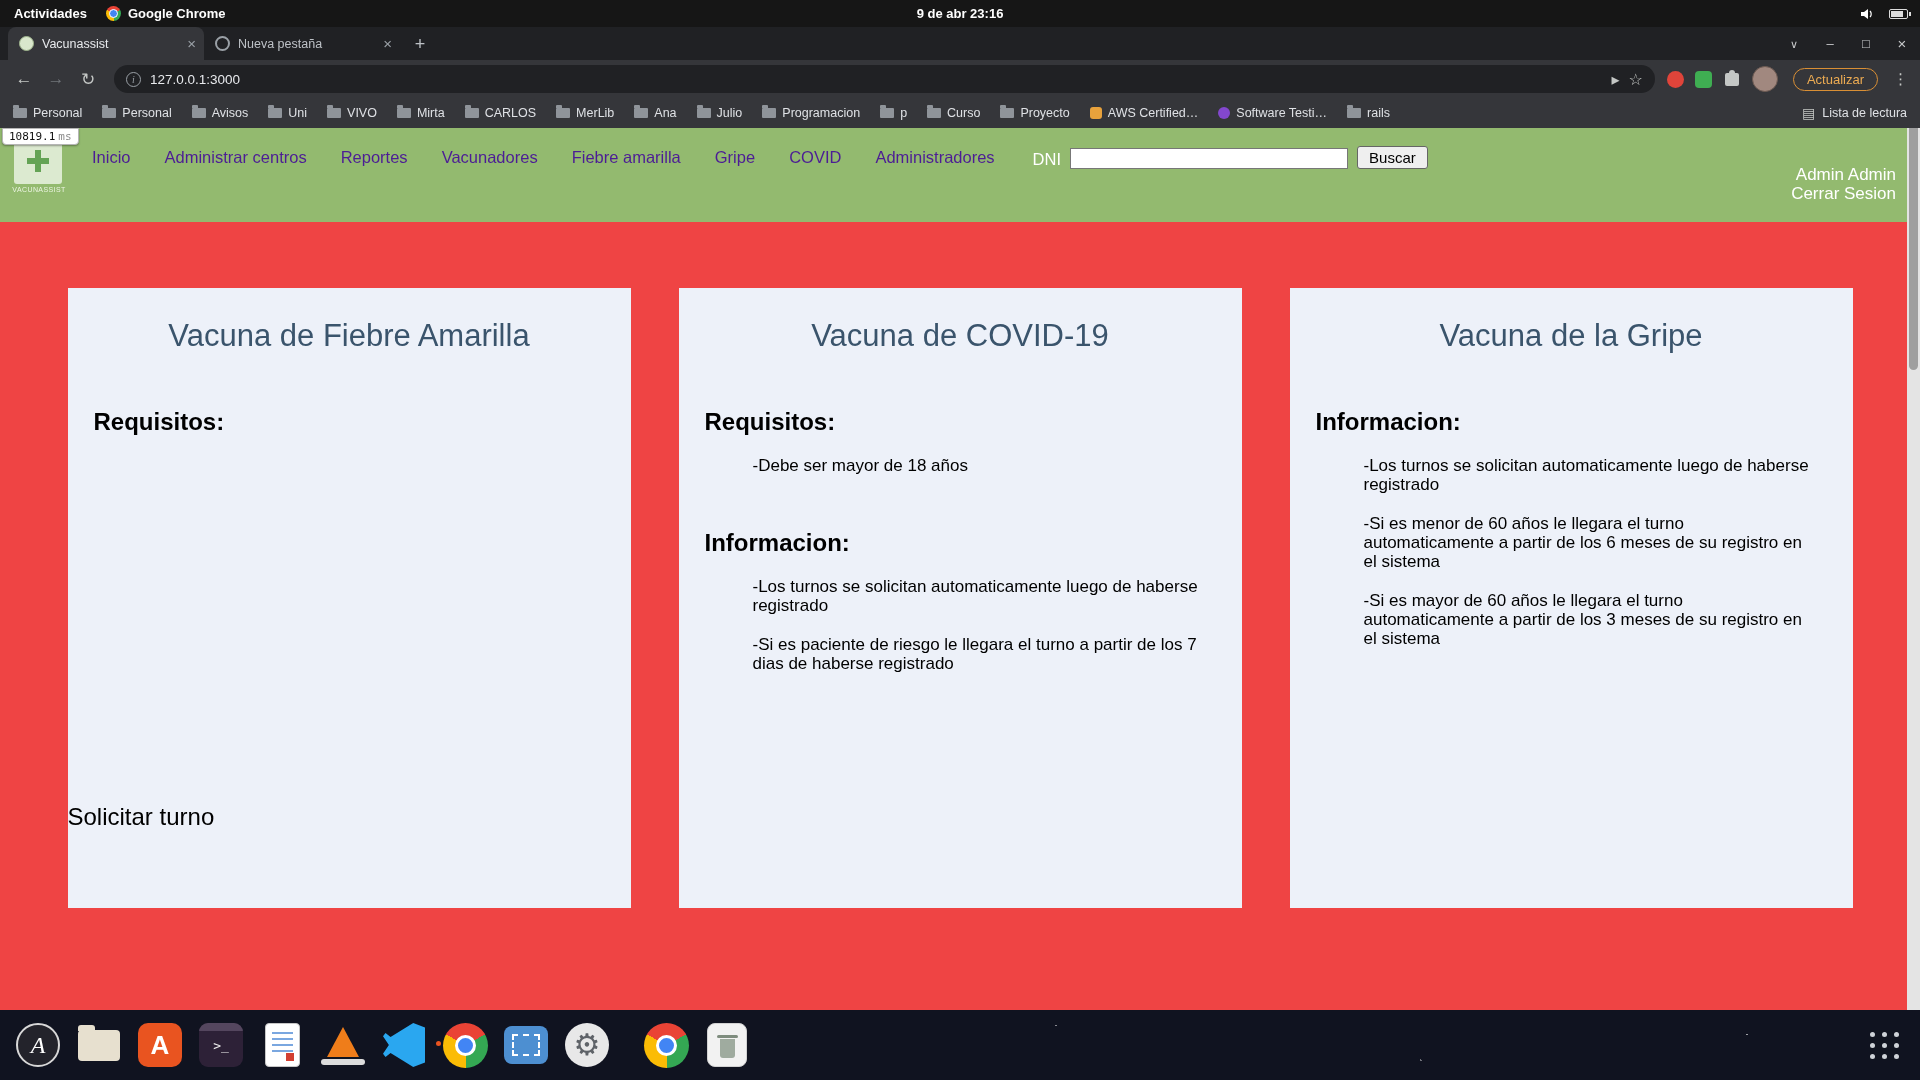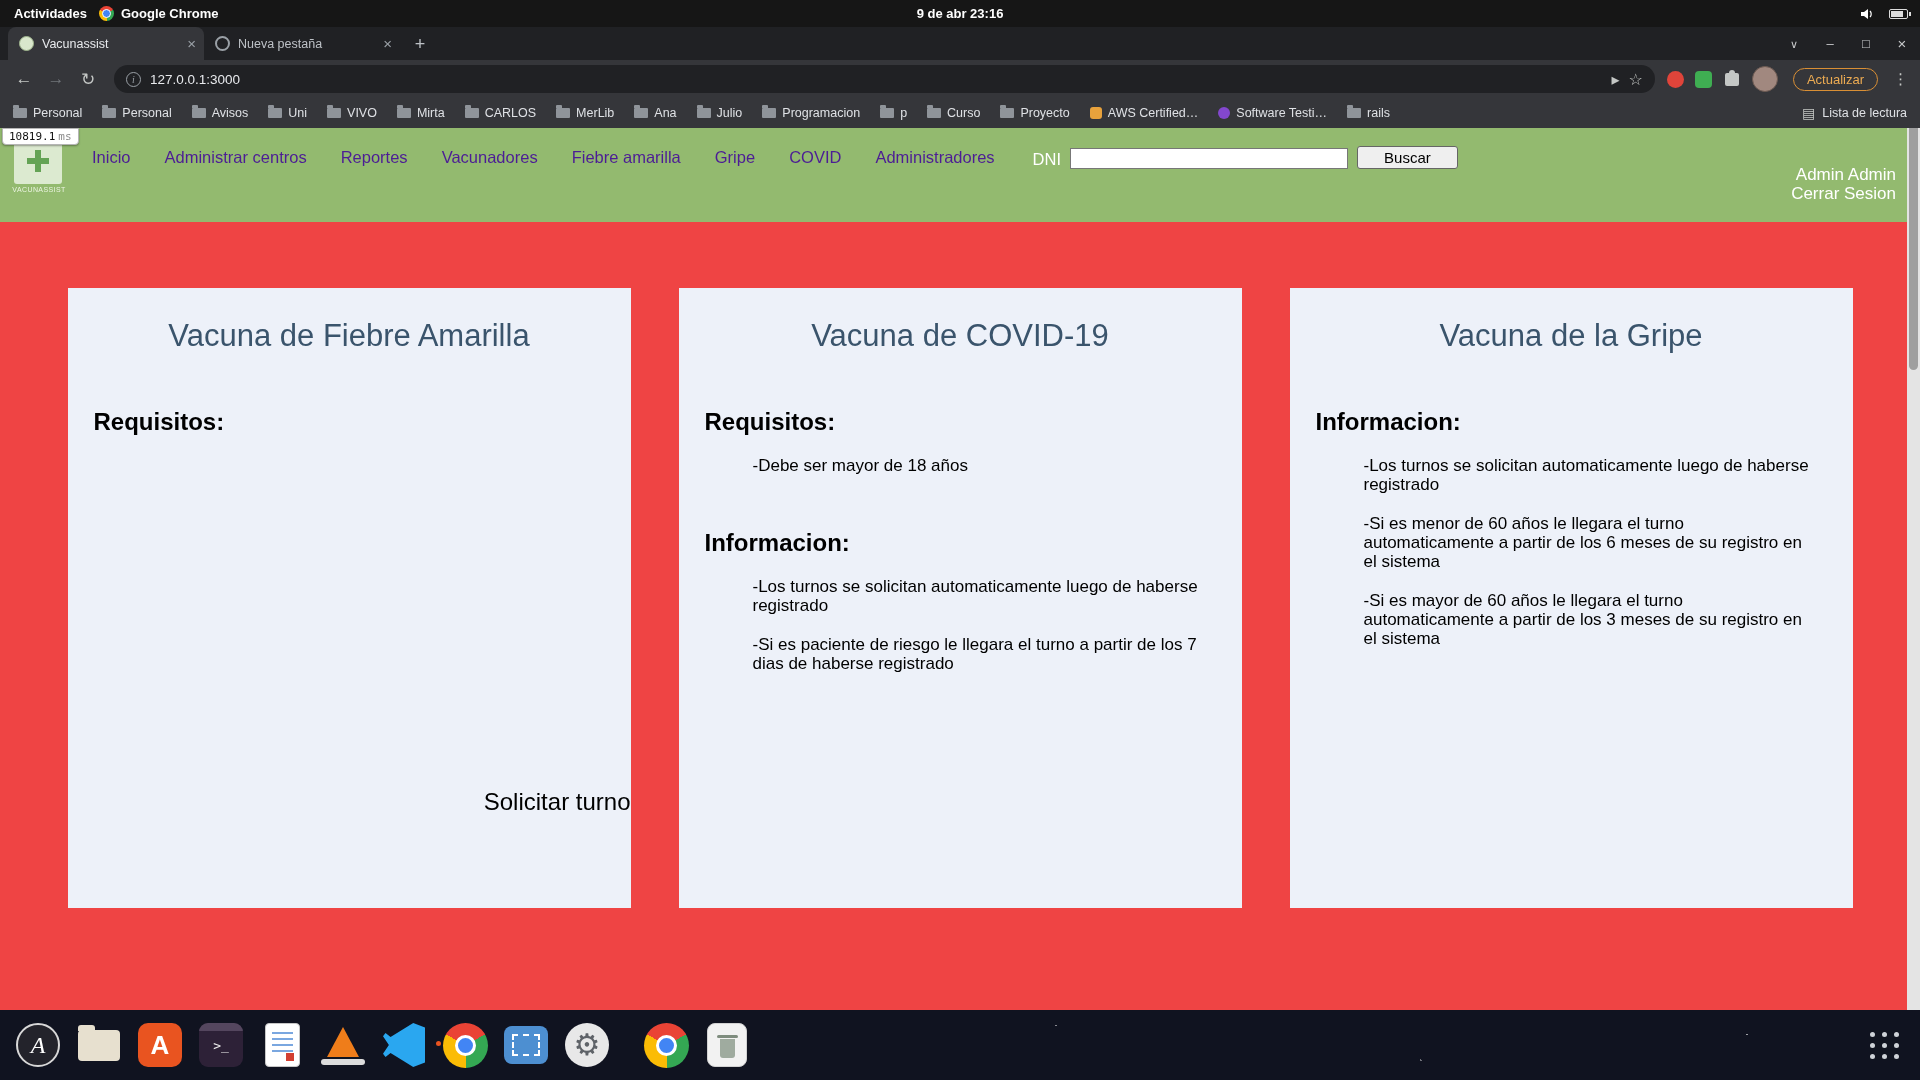--- a/index.html
+++ b/index.html
@@ -2,21 +2,21 @@
 <html><head>
 <meta charset="utf-8">
 <style>
   * { margin:0; padding:0; box-sizing:border-box; }
   html,body { width:1920px; height:1080px; overflow:hidden; }
   body { font-family:"Liberation Sans", sans-serif; background:#d3d3d3; position:relative; }
 
   
   .sysbar { position:absolute; top:0; left:0; right:0; height:27px; background:#161616; color:#fff;
             display:flex; align-items:center; font-size:13px; z-index:30; }
-  .sys-left { display:flex; gap:12px; padding-left:14px; align-items:flex-end; }
+  .sys-left { display:flex; gap:19px; padding-left:14px; align-items:flex-end; }
   .sys-activities { font-weight:700; }
   .sys-app { display:flex; align-items:center; gap:7px; font-weight:700; }
   .sys-clock { position:absolute; left:50%; transform:translateX(-50%); font-weight:700; }
   .sys-right { margin-left:auto; display:flex; gap:14px; padding-right:12px; align-items:center; }
   .battery { width:19px; height:10px; border:1px solid #ddd; border-radius:2px; position:relative; }
   .battery::before { content:""; position:absolute; left:1px; top:1px; bottom:1px; width:70%; background:#ddd; }
   .battery::after { content:""; position:absolute; right:-4px; top:2px; width:2px; height:4px; background:#ddd; }
 
   
   .cball { border-radius:50%; background:conic-gradient(from -60deg,#ea4335 0 120deg,#34a853 0 240deg,#fbbc05 0 360deg); position:relative; }
@@ -97,31 +97,31 @@
   .logo-cross { width:22px; height:22px; position:relative; }
   .logo-cross::before { content:""; position:absolute; left:8px; top:0; width:6px; height:22px; background:#64a355; }
   .logo-cross::after { content:""; position:absolute; top:8px; left:0; width:22px; height:6px; background:#64a355; }
   .brand-caption { position:absolute; left:8px; top:58px; width:62px; text-align:center; font-size:7px;
                    letter-spacing:.4px; color:#ecf4e2; }
   .site-nav { position:absolute; left:92px; top:18px; display:flex; align-items:center; gap:34px;
               color:#fff; font-size:16.5px; }
   .site-nav a { color:#4c1d95; text-decoration:none; white-space:nowrap; }
   .dni-group { display:flex; align-items:flex-end; gap:9px; margin-left:4px; }
   .dni-input { width:278px; height:21px; background:#fff; border:1px solid #777; font-size:14px; padding:0 4px; }
-  .buscar-btn { font-size:15px; padding:2px 26px; background:#efefef; border:1.5px solid #666;
+  .buscar-btn { font-size:15px; padding:2px 11px; background:#efefef; border:1.5px solid #666;
                 border-radius:3px; color:#000; }
   .user-box { position:absolute; right:24px; top:37px; text-align:right; color:#fff; font-size:17px; line-height:19px; }
 
   .page-body { position:absolute; top:222px; left:0; right:0; bottom:70px; background:#ef4444;
                display:flex; justify-content:center; gap:48px; padding-top:66px; z-index:1; }
   .card { width:563px; height:620px; background:#edf1f9; position:relative; color:#000; }
   .card-title { margin-top:30px; text-align:center; font-size:31px; color:#3a546c; }
   .card-heading { margin:54px 0 0 26px; font-size:24px; font-weight:700; }
   .card-item { margin:20px 36px 0 74px; font-size:17px; line-height:1.12; }
-  .card-action { position:absolute; bottom:92px; left:0; right:0; text-align:right; font-size:24px; cursor:pointer; }
+  .card-action { position:absolute; bottom:77px; left:0; right:0; text-align:left; font-size:24px; cursor:pointer; }
 
   
   .scrollbar { position:absolute; right:0; top:107px; width:13px; bottom:70px; background:#e4e4e4; z-index:25; }
   .scroll-thumb { position:absolute; top:8px; left:2px; right:2px; height:255px; background:#9f9f9f; border-radius:6px; }
 
   
   .dock { position:absolute; bottom:0; left:0; right:0; height:70px; background-color:#101320;
           background-image:
             radial-gradient(circle 1px at 12% 30%, rgba(255,255,255,.7) 99%, transparent),
             radial-gradient(circle 1px at 30% 65%, rgba(255,255,255,.4) 99%, transparent),

